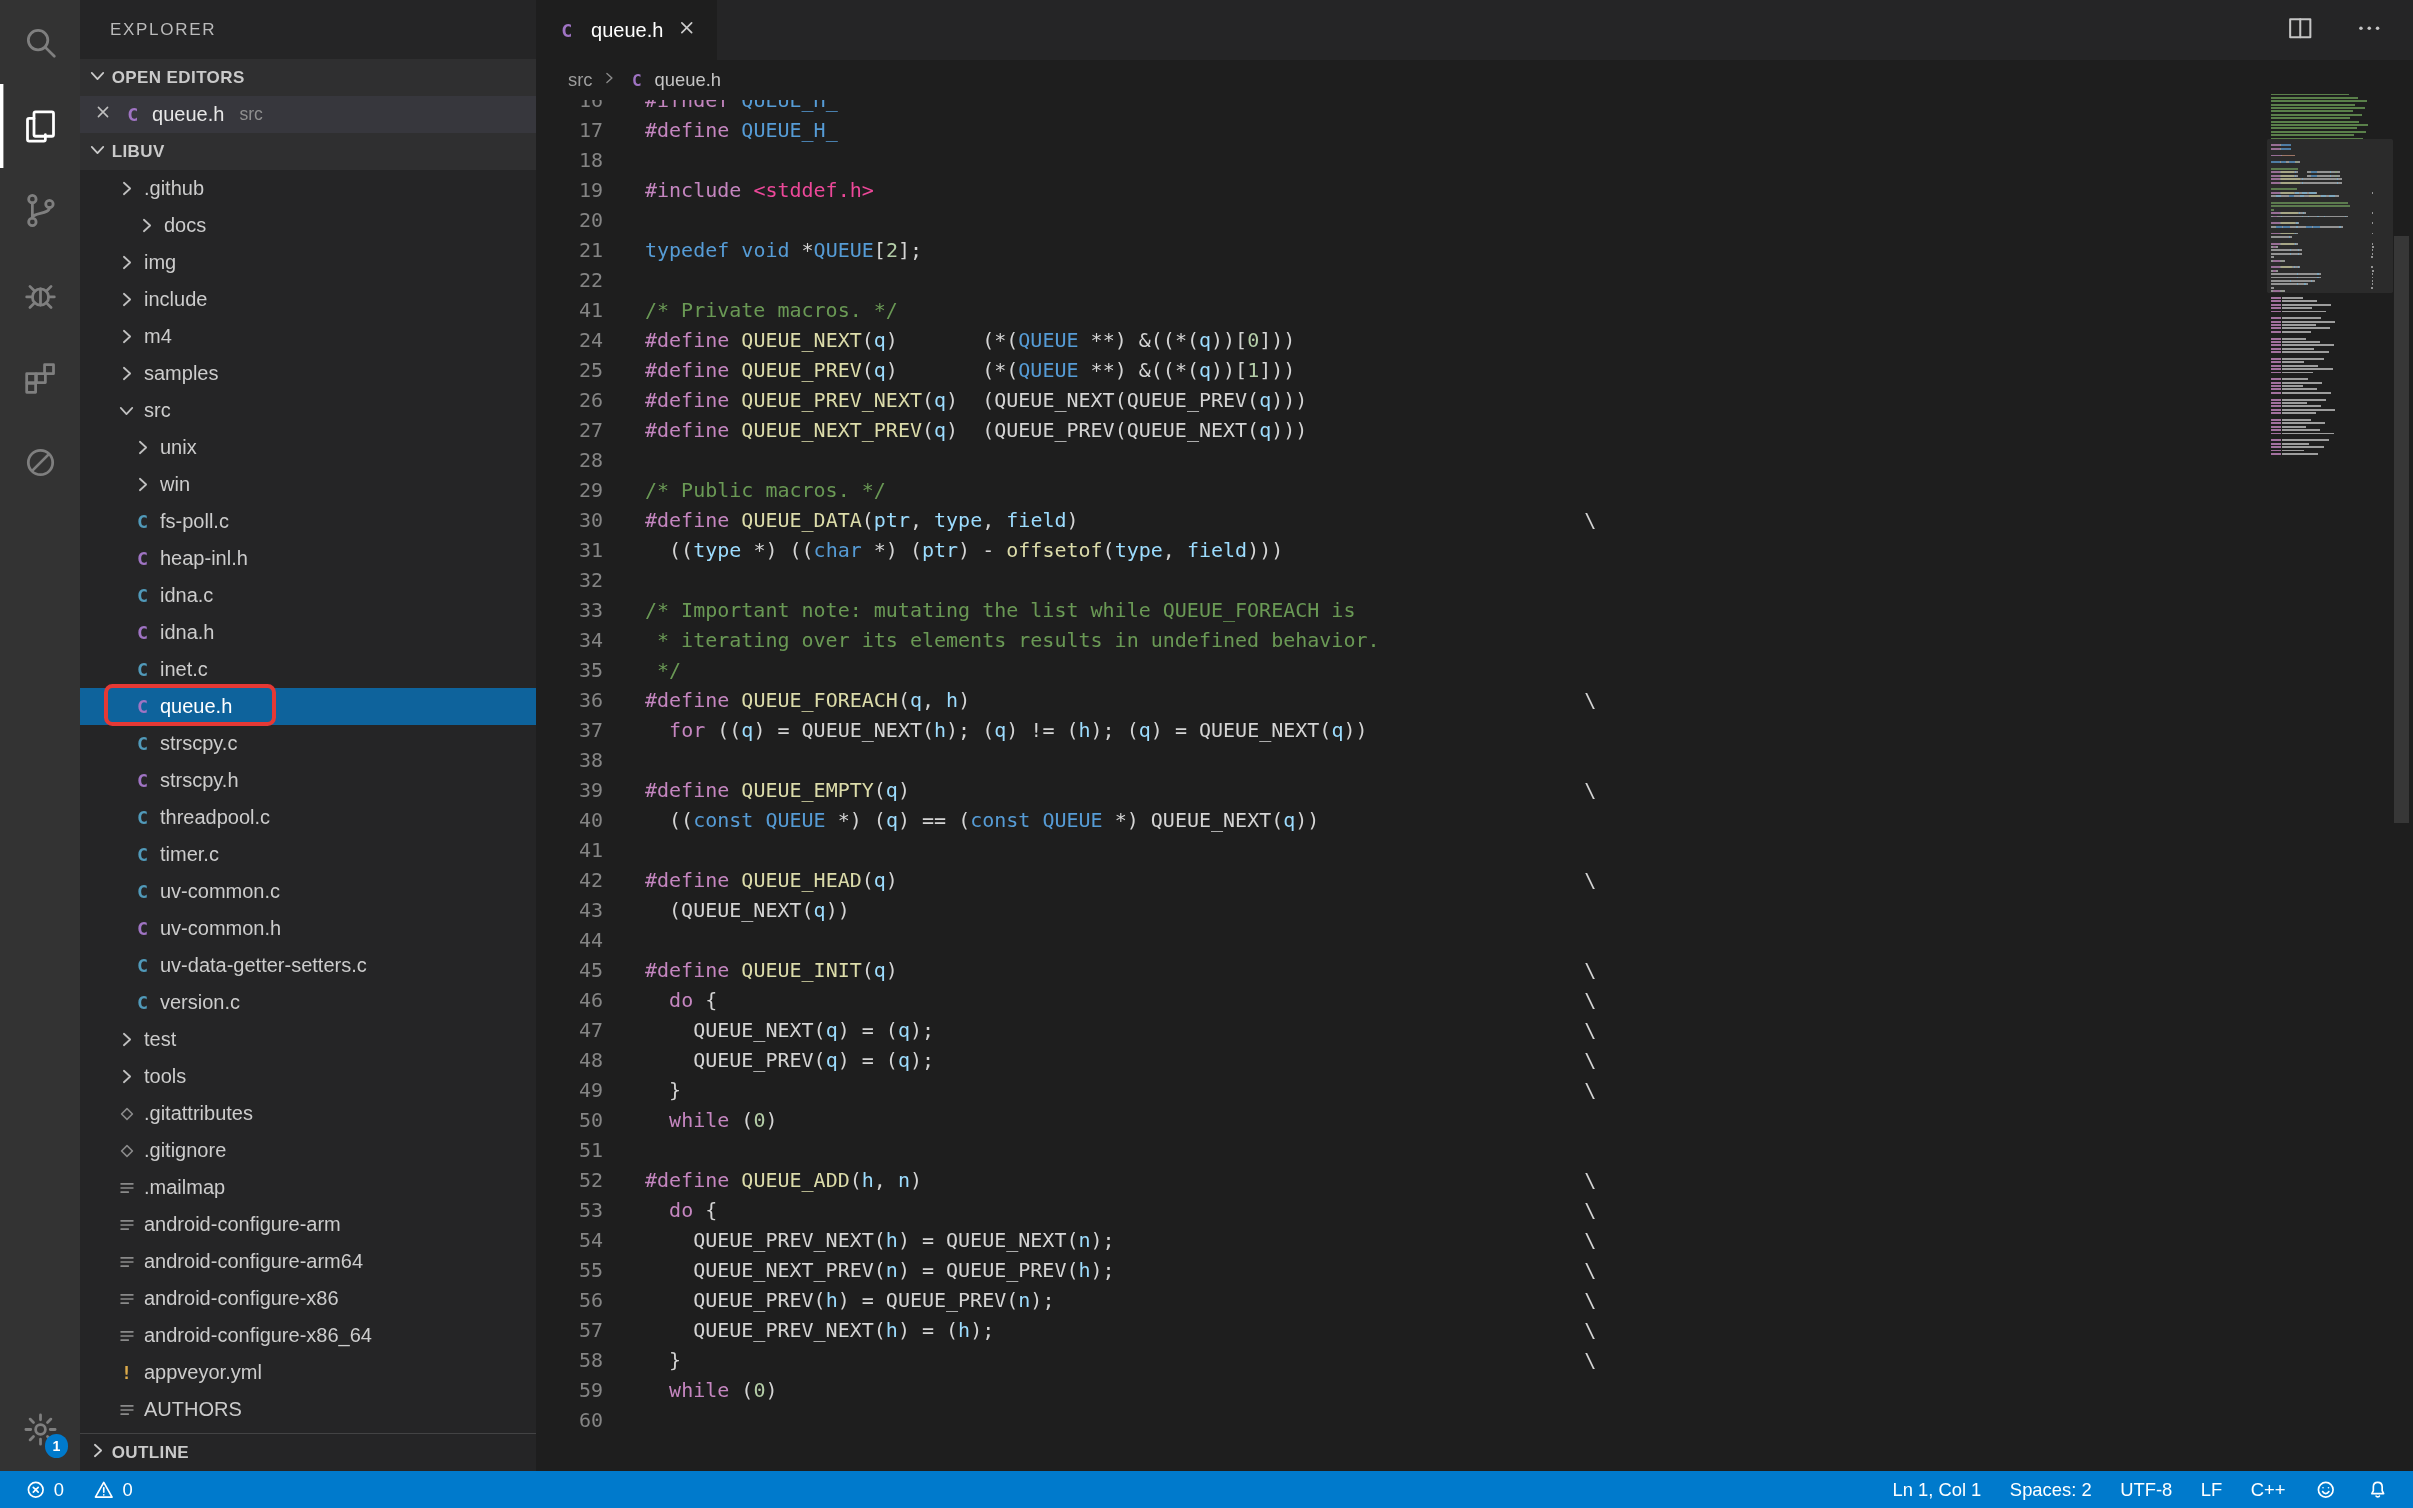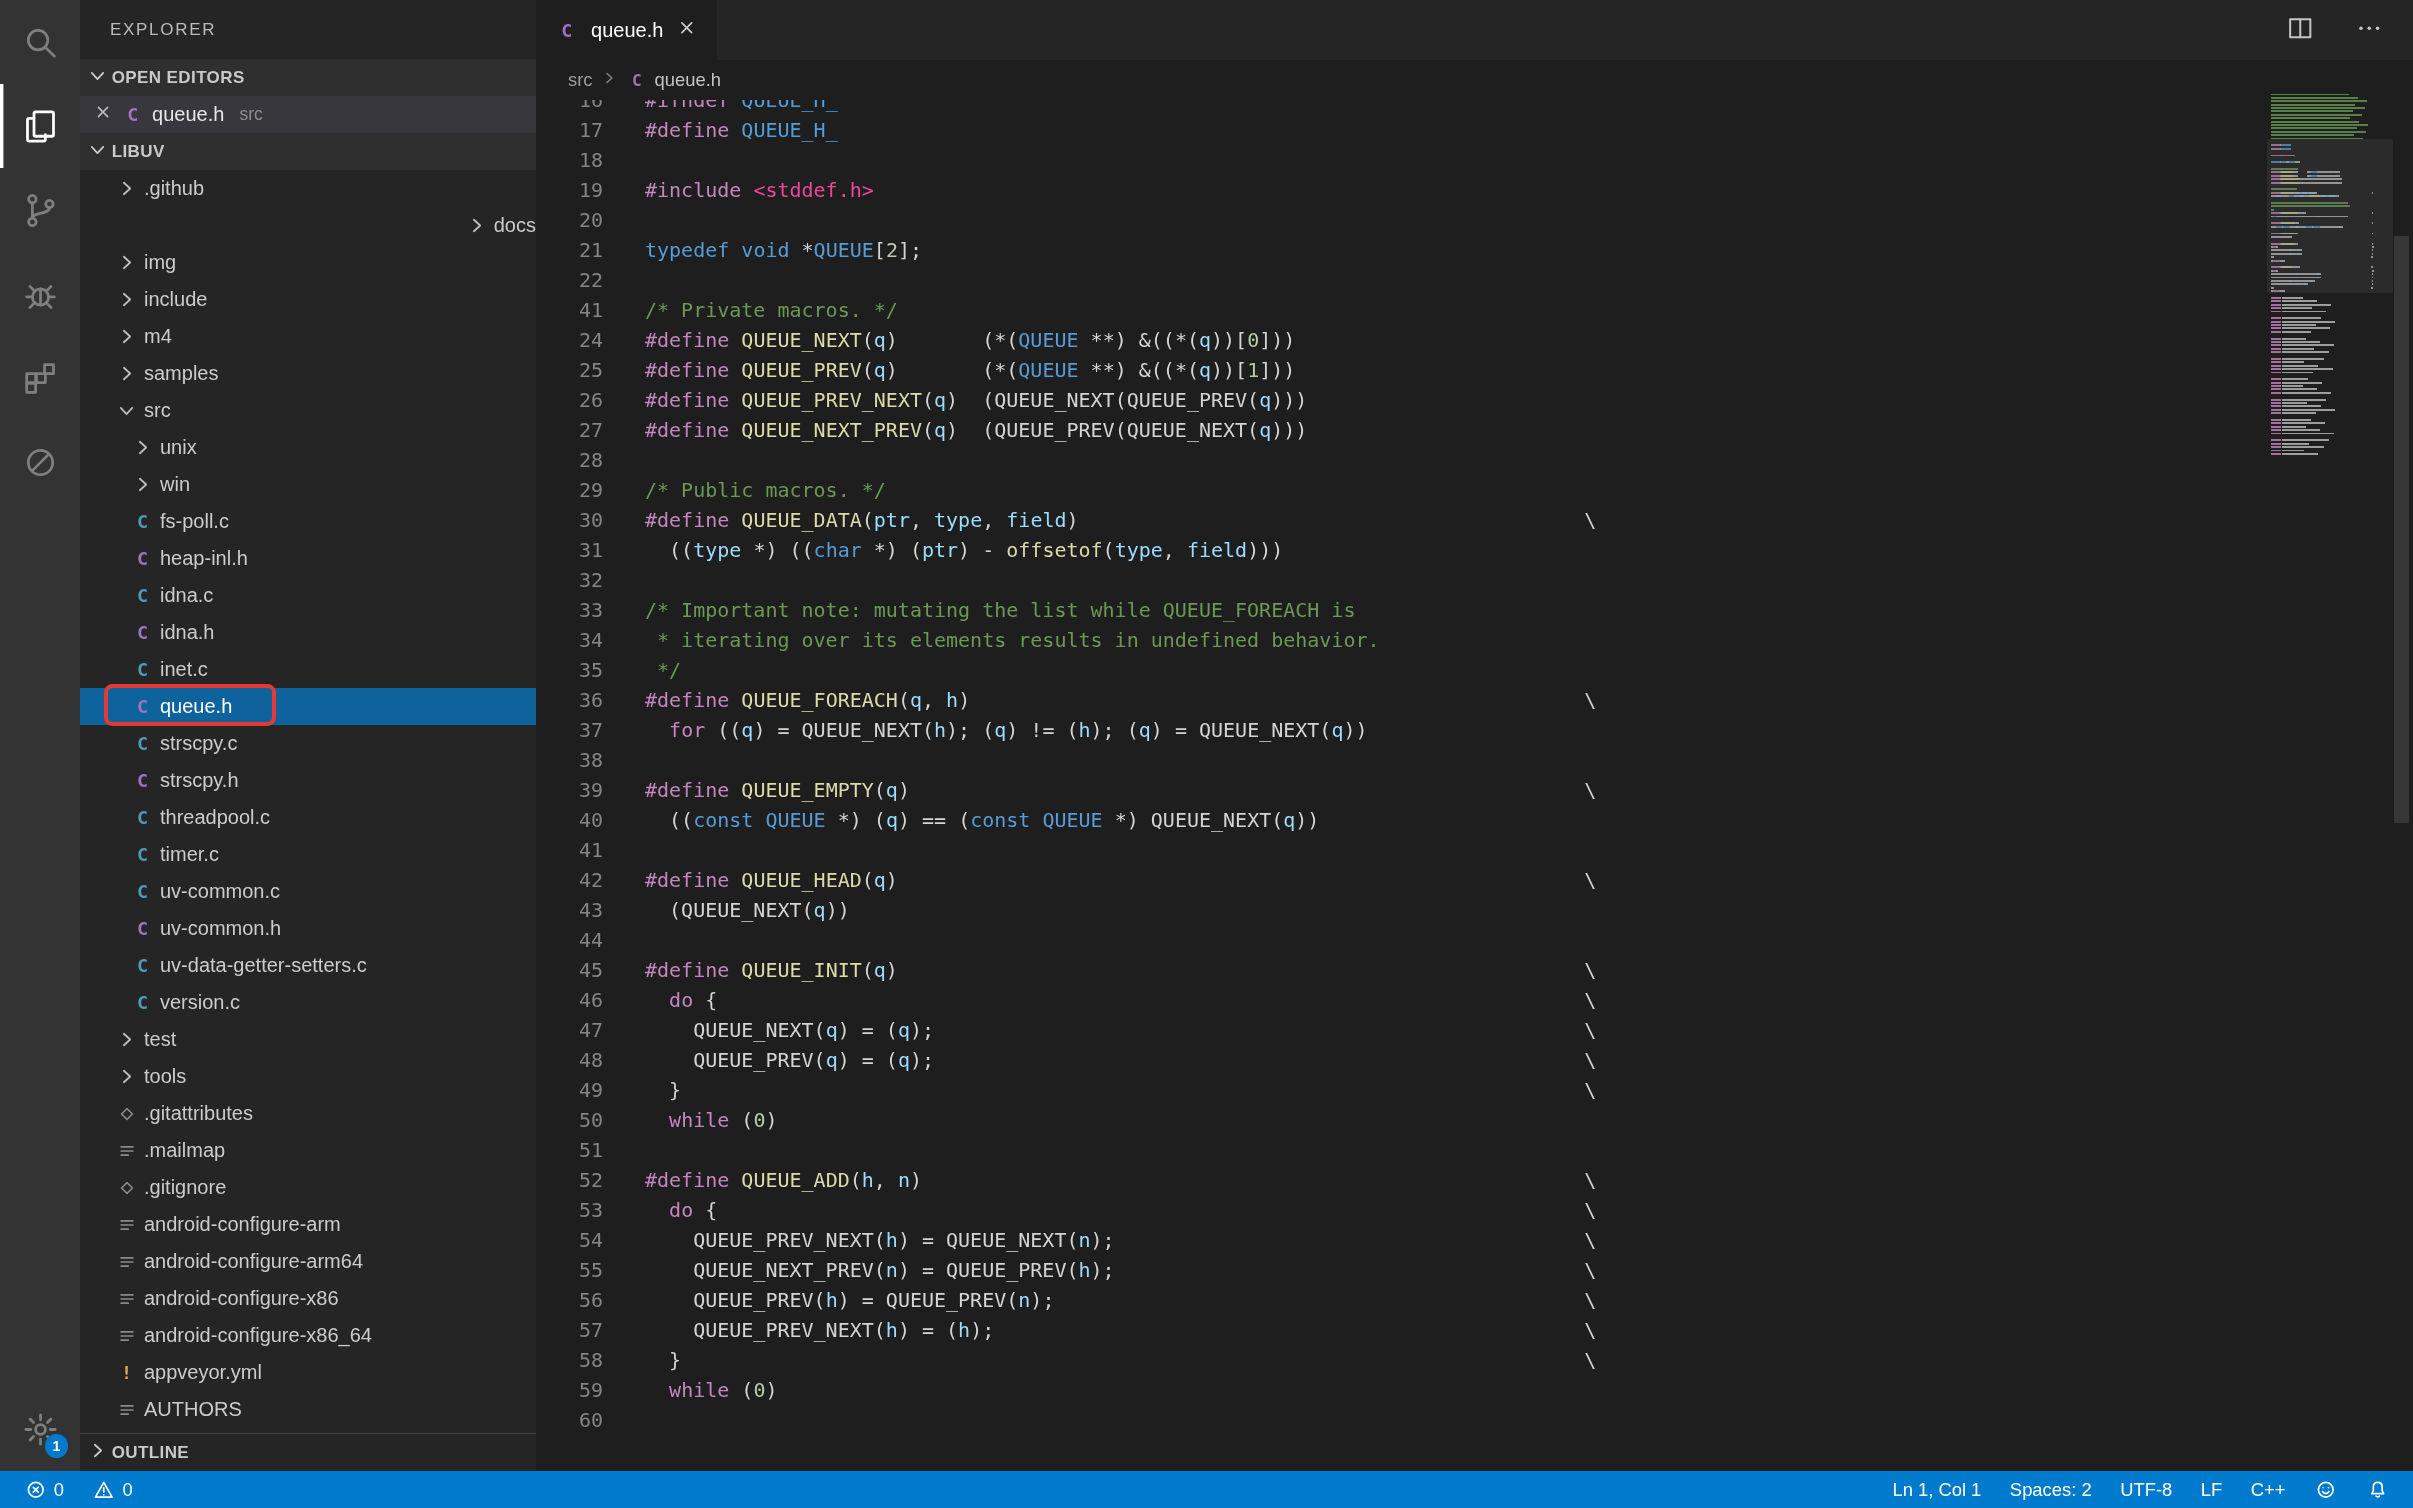--- a/index.html
+++ b/index.html
@@ -159,21 +159,21 @@
 
     <div class="tree">
         <div class="row" style="padding-left: 34px;">
           <span class="chev">
             <svg viewBox="0 0 24 24" fill="none" stroke="currentColor" stroke-width="1.7" stroke-linecap="round" stroke-linejoin="round">
               <path d="M9.5 6.5l6 5.5-6 5.5"></path>
             </svg>
           </span>
           <span class="label-gap">.github</span>
         </div>
-        <div class="row" style="padding-left: 54px; justify-content: flex-end;">
+        <div class="row" style="padding-left: 54px;">
           <span class="chev">
             <svg viewBox="0 0 24 24" fill="none" stroke="currentColor" stroke-width="1.7" stroke-linecap="round" stroke-linejoin="round">
               <path d="M9.5 6.5l6 5.5-6 5.5"></path>
             </svg>
           </span>
           <span class="label-gap">docs</span>
         </div>
         <div class="row" style="padding-left: 34px;">
           <span class="chev">
             <svg viewBox="0 0 24 24" fill="none" stroke="currentColor" stroke-width="1.7" stroke-linecap="round" stroke-linejoin="round">
@@ -306,32 +306,32 @@
           <span class="ficon" style="color: rgb(138, 138, 138);">
             <svg viewBox="0 0 24 24" fill="none" stroke="currentColor" stroke-width="1.7" stroke-linecap="round" stroke-linejoin="round">
               <rect x="7.8" y="7.8" width="8.4" height="8.4" transform="rotate(45 12 12)"></rect>
             </svg>
           </span>
           <span class="label-gap">.gitattributes</span>
         </div>
         <div class="row" style="padding-left: 34px;">
           <span class="ficon" style="color: rgb(138, 138, 138);">
             <svg viewBox="0 0 24 24" fill="none" stroke="currentColor" stroke-width="1.7" stroke-linecap="round" stroke-linejoin="round">
+              <rect x="7.8" y="7.8" width="8.4" height="8.4" transform="rotate(45 12 12)"></rect>
+            </svg>
+          </span>
+          <span class="label-gap">.gitignore</span>
+        </div>
+        <div class="row" style="padding-left: 34px;">
+          <span class="ficon" style="color: rgb(138, 138, 138);">
+            <svg viewBox="0 0 24 24" fill="none" stroke="currentColor" stroke-width="1.7" stroke-linecap="round" stroke-linejoin="round">
               <path d="M5.5 7.5h13M5.5 12h13M5.5 16.5h8"></path>
             </svg>
           </span>
           <span class="label-gap">.mailmap</span>
-        </div>
-        <div class="row" style="padding-left: 34px;">
-          <span class="ficon" style="color: rgb(138, 138, 138);">
-            <svg viewBox="0 0 24 24" fill="none" stroke="currentColor" stroke-width="1.7" stroke-linecap="round" stroke-linejoin="round">
-              <rect x="7.8" y="7.8" width="8.4" height="8.4" transform="rotate(45 12 12)"></rect>
-            </svg>
-          </span>
-          <span class="label-gap">.gitignore</span>
         </div>
         <div class="row" style="padding-left: 34px;">
           <span class="ficon" style="color: rgb(138, 138, 138);">
             <svg viewBox="0 0 24 24" fill="none" stroke="currentColor" stroke-width="1.7" stroke-linecap="round" stroke-linejoin="round">
               <path d="M5.5 7.5h13M5.5 12h13M5.5 16.5h8"></path>
             </svg>
           </span>
           <span class="label-gap">android-configure-arm</span>
         </div>
         <div class="row" style="padding-left: 34px;">

